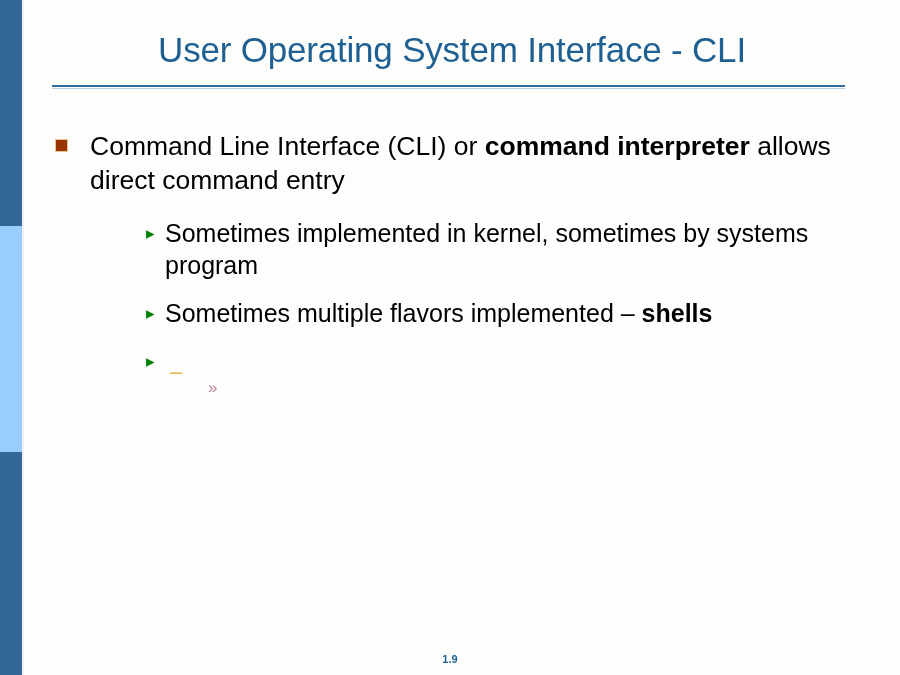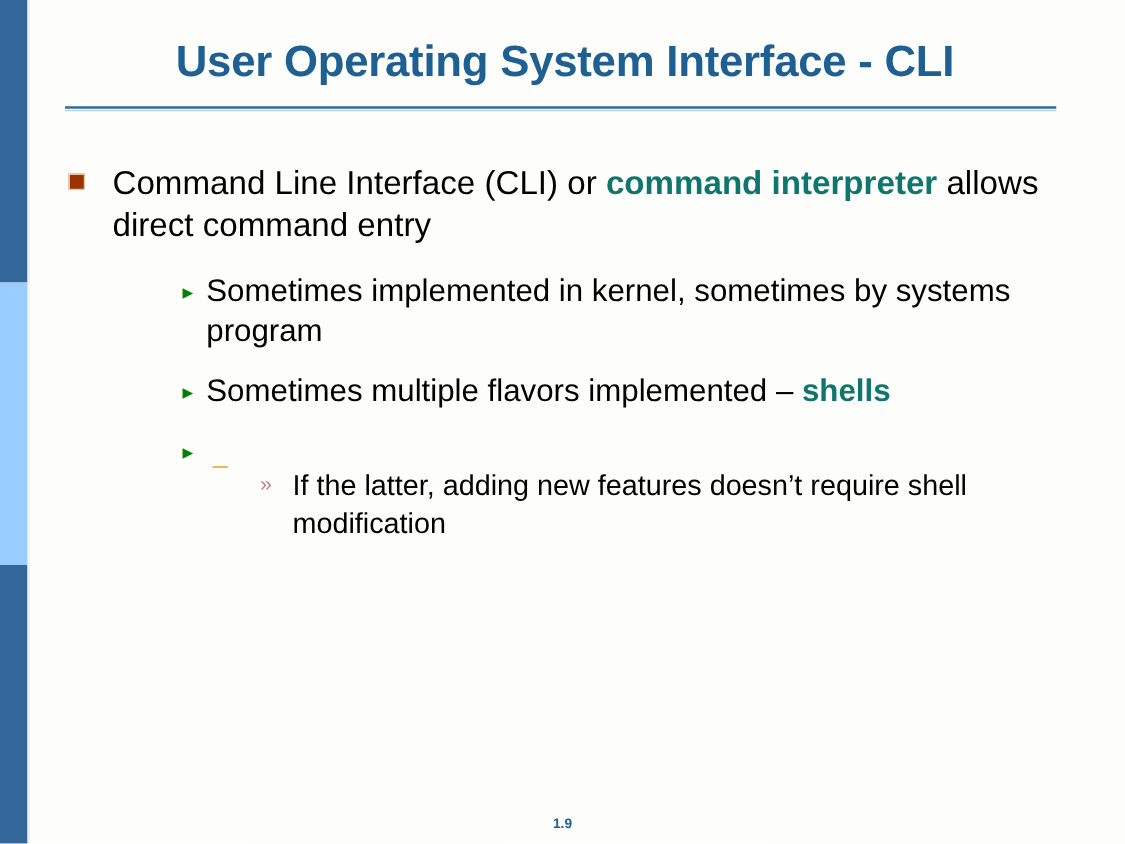--- a/index.html
+++ b/index.html
@@ -44,21 +44,21 @@
   }
 
   
   .title {
     position: absolute;
     left: 22px;
     top: 30px;
     width: 860px;
     text-align: center;
     font-size: 35px;
-    font-weight: bold;
+    font-weight: normal;
     color: #1F6093;
     letter-spacing: -0.2px;
     white-space: nowrap;
   }
   .title-rule {
     position: absolute;
     left: 52px;
     top: 85px;
     width: 793px;
     height: 2px;
@@ -161,21 +161,21 @@
     line-height: 1;
   }
 
   .spacer-1 { height: 13px; }
   .spacer-2 { height: 12px; }
   .spacer-3 { height: 12px; }
   .spacer-4 { height: 10px; }
   .spacer-5 { height: 11px; }
 
   .emph {
-    color: #0f766e;
+    color: #000000;
     font-weight: bold;
   }
 
   
   .page-number {
     position: absolute;
     left: 0;
     top: 653px;
     width: 900px;
     text-align: center;
@@ -230,20 +230,19 @@
     <div class="spacer-4"></div>
 
     <div class="row lvl3">
       <span class="marker">–</span>
     </div>
 
     <div class="spacer-5"></div>
 
     <div class="row lvl4">
       <span class="marker">»</span>
-      <span class="text">If the latter, adding new features doesn’t require shell modification</span>
     </div>
 
   </div>
 
   <div class="page-number">1.9</div>
 
 </div>
 
 </body></html>

